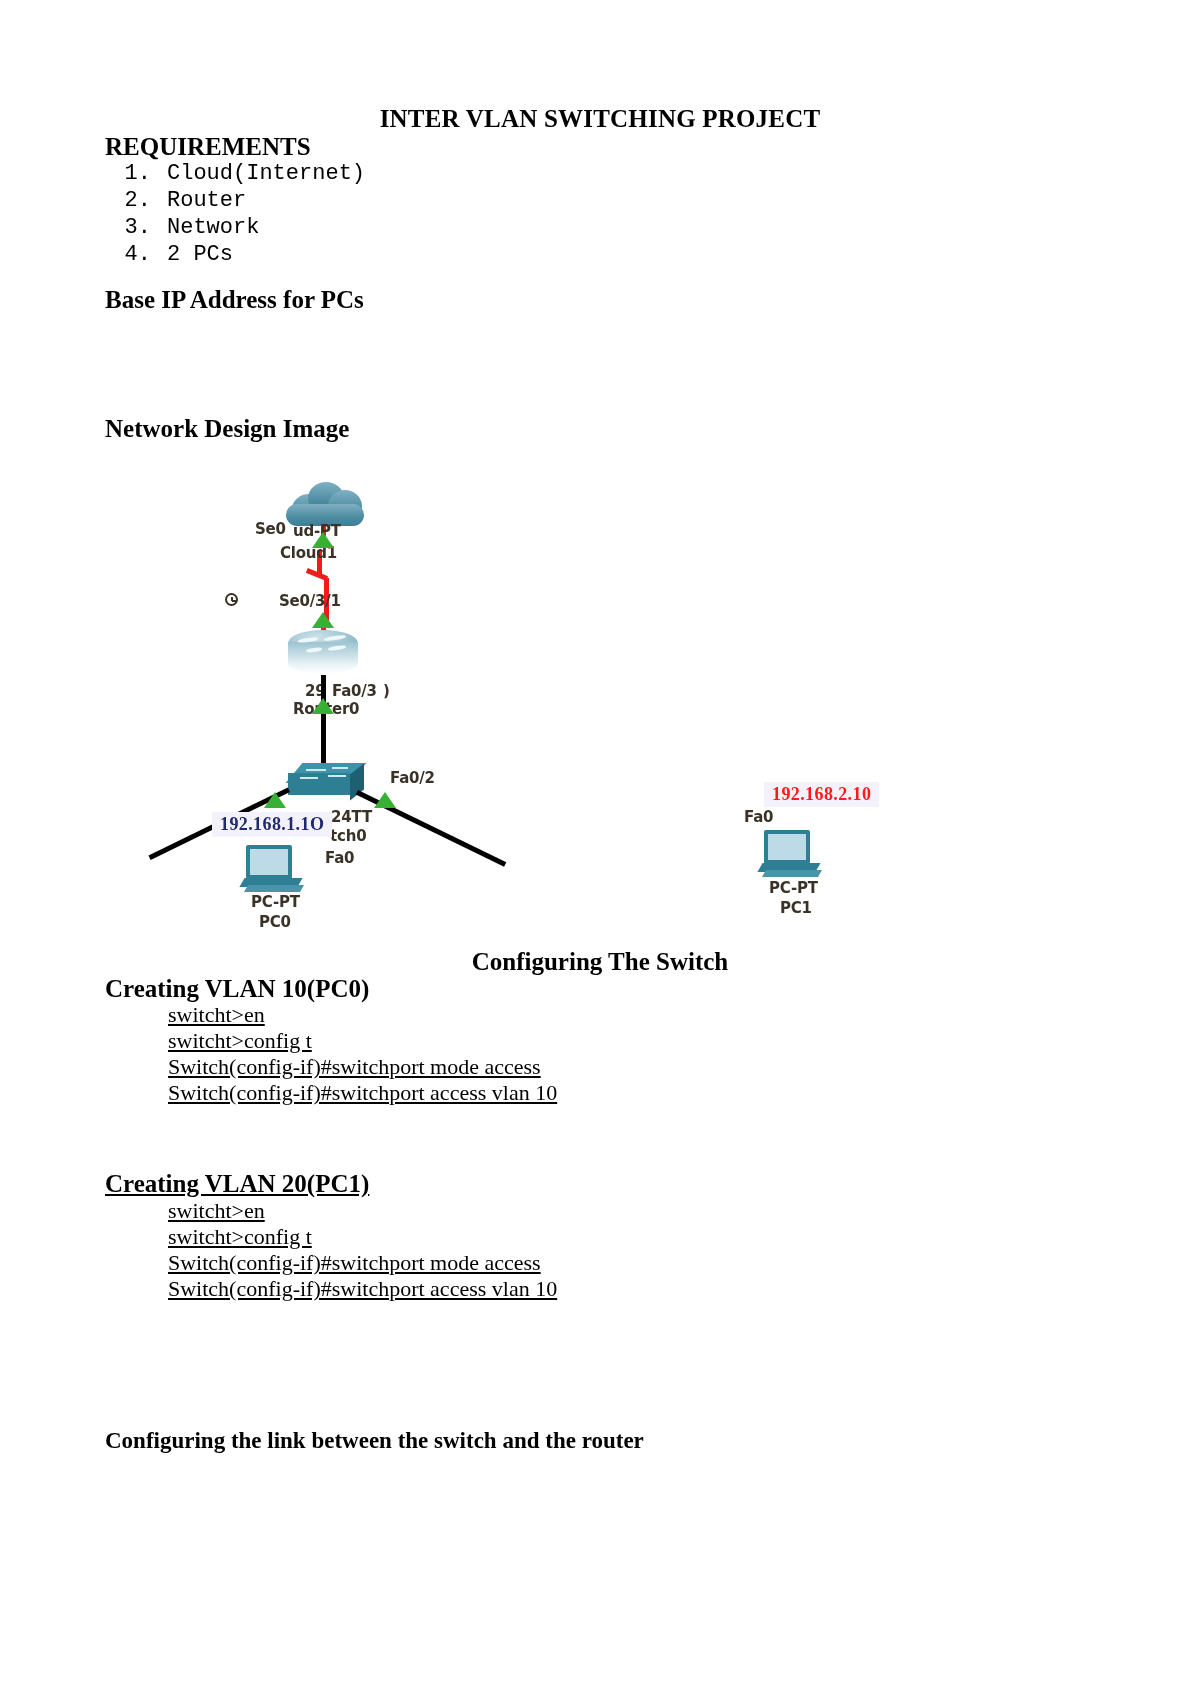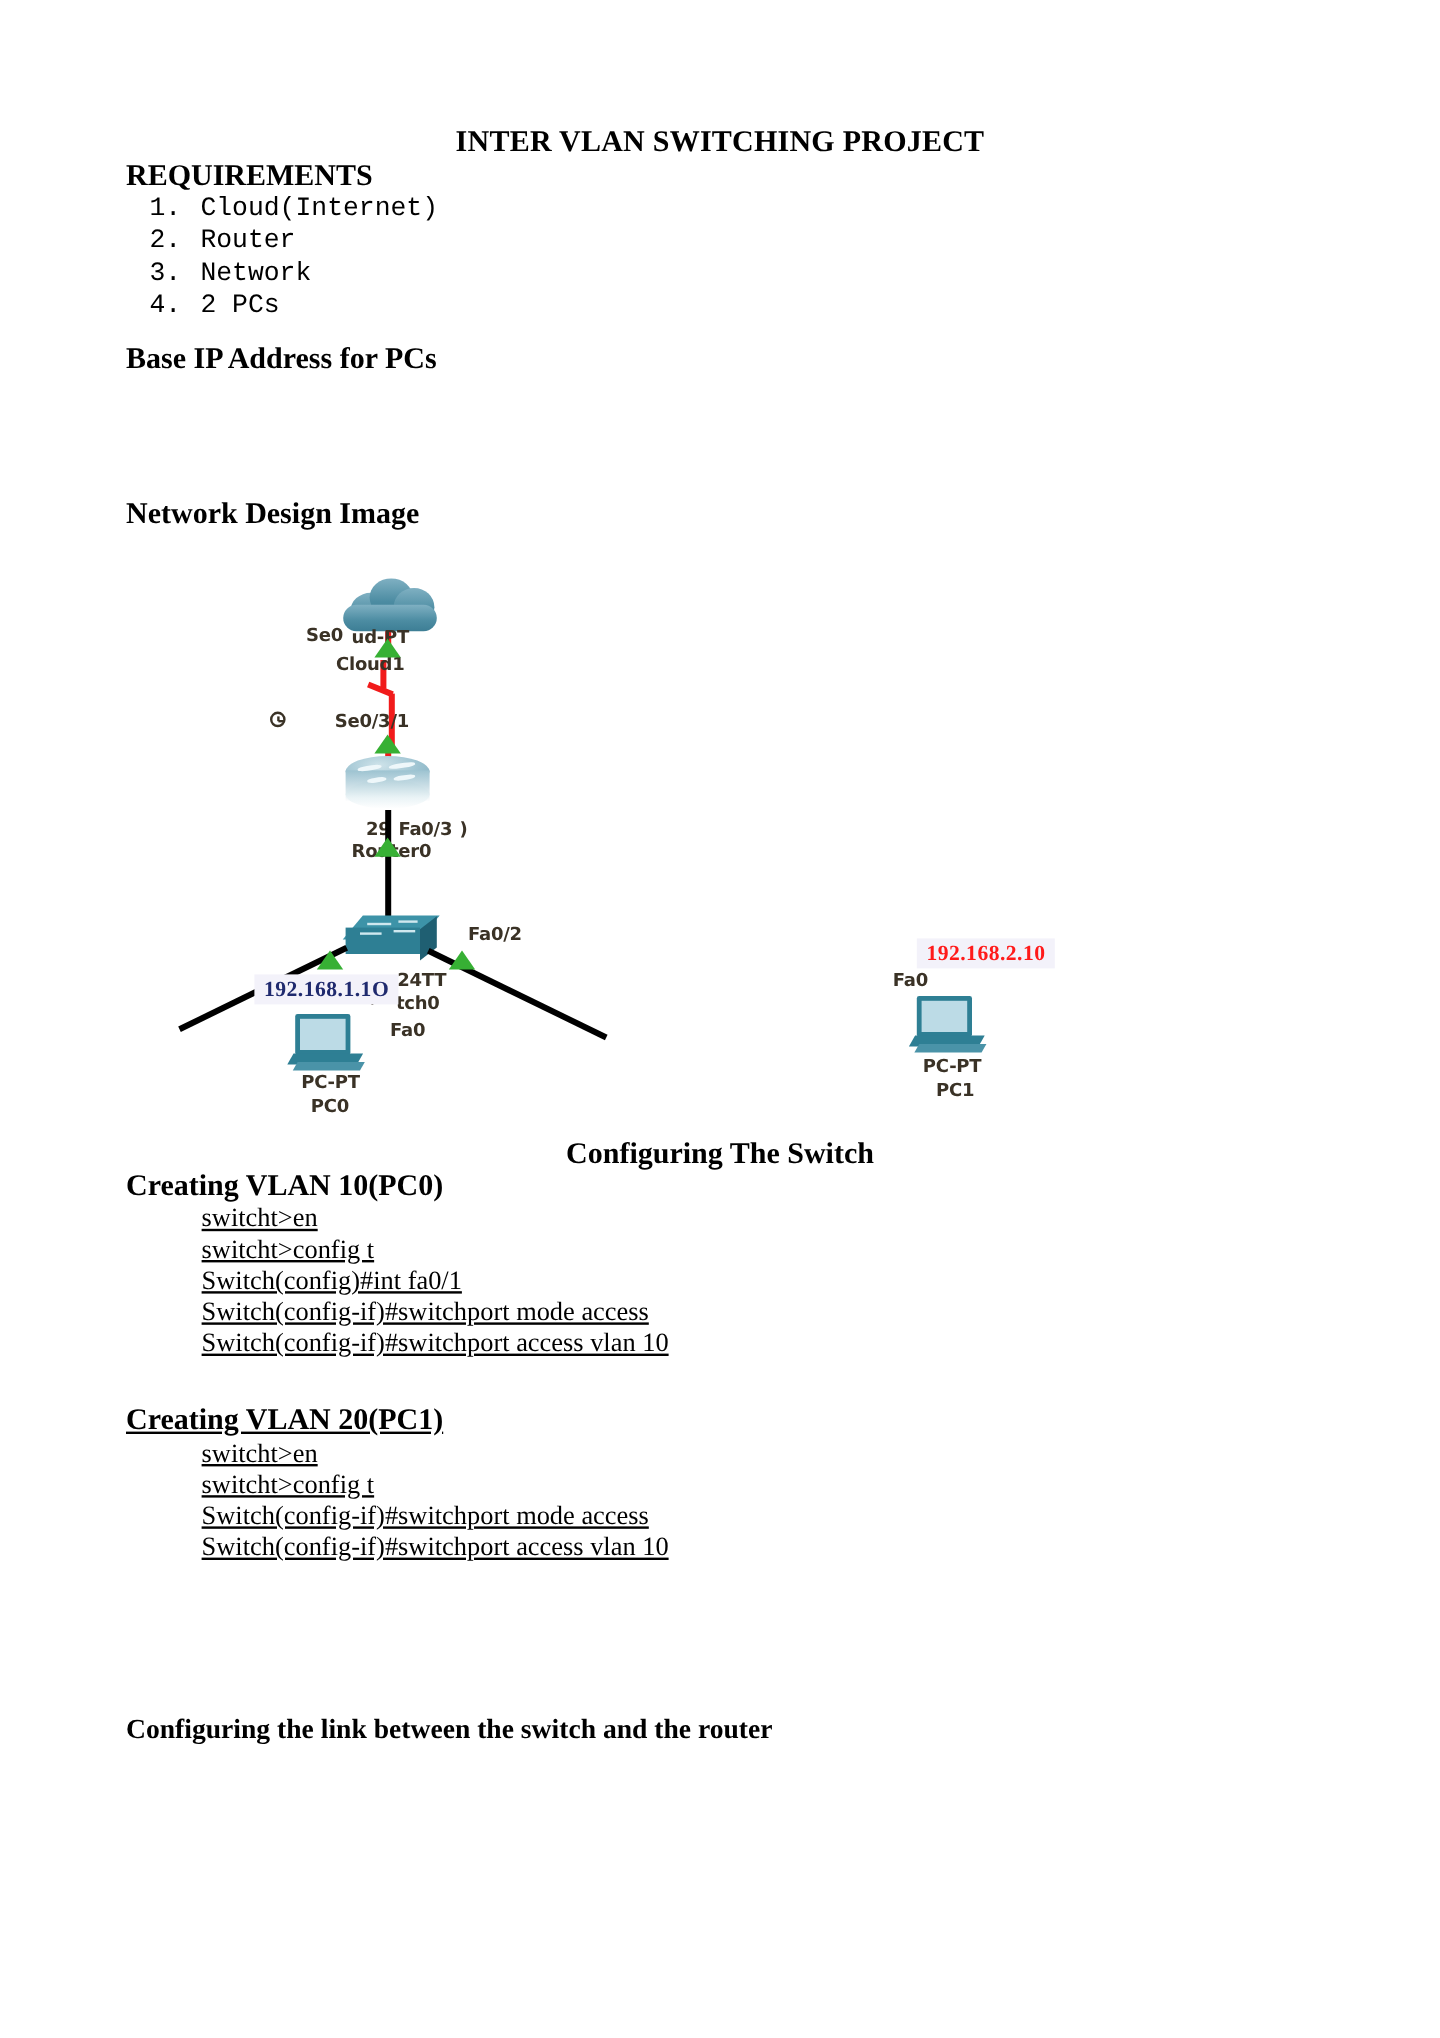--- a/index.html
+++ b/index.html
@@ -181,21 +181,20 @@
     <div class="dlabel" style="left:600px;top:429px;">PC1</div>
 
   </div>
 
   <div class="cfg-title">Configuring The Switch</div>
 
   <div class="sec-head" style="top:975px;">Creating VLAN 10(PC0)</div>
   <div class="cmds" style="top:1002px;">
     <div>switcht&gt;en</div>
     <div>switcht&gt;config t</div>
-    <div>Switch(config)#int fa0/1</div>
     <div>Switch(config-if)#switchport mode access</div>
     <div>Switch(config-if)#switchport access vlan 10</div>
   </div>
 
   <div class="sec-head" style="top:1170px;text-decoration:underline;">Creating VLAN 20(PC1)</div>
   <div class="cmds" style="top:1198px;">
     <div>switcht&gt;en</div>
     <div>switcht&gt;config t</div>
     <div>Switch(config-if)#switchport mode access</div>
     <div>Switch(config-if)#switchport access vlan 10</div>

